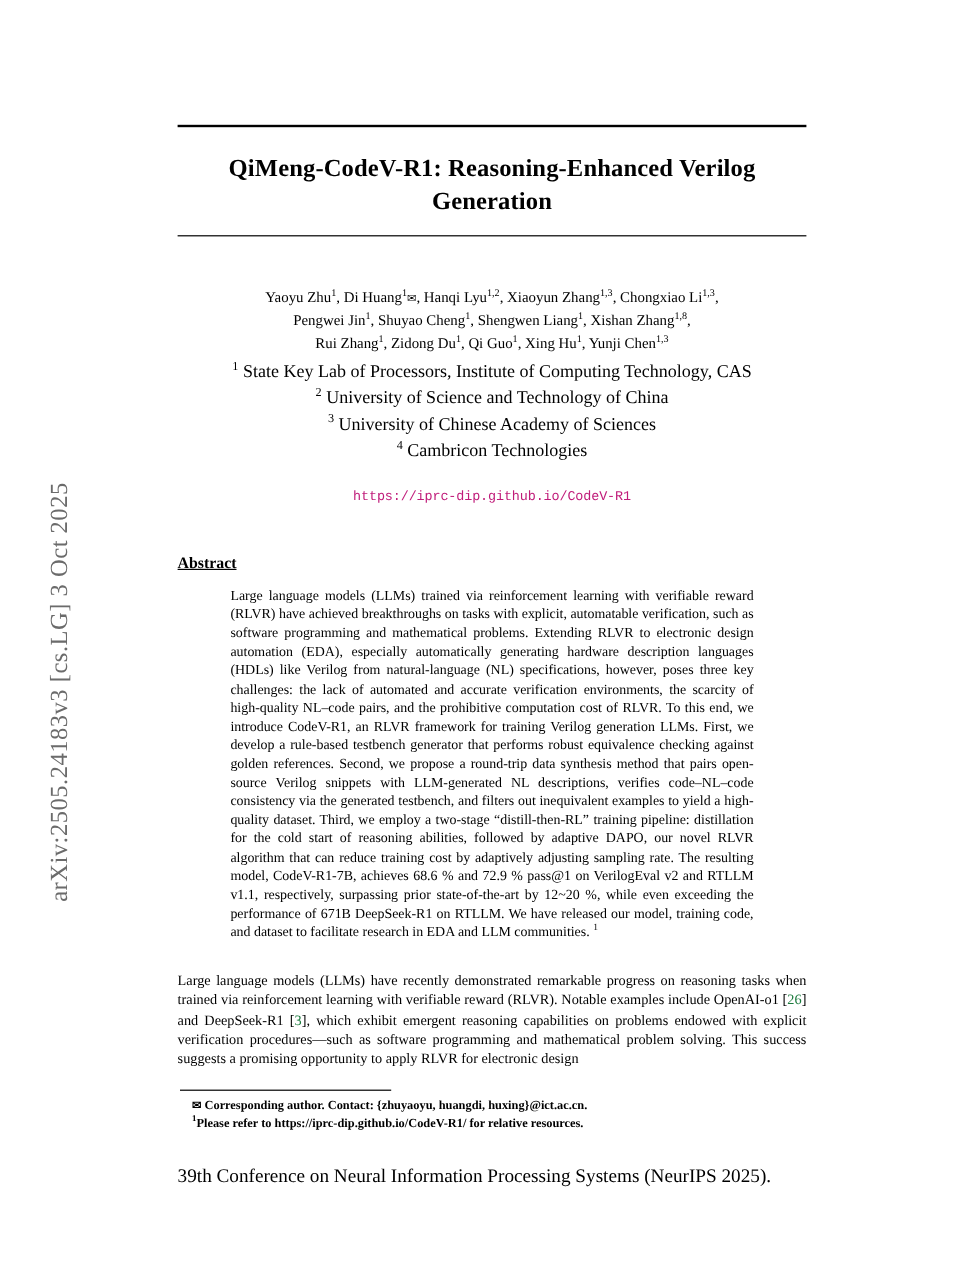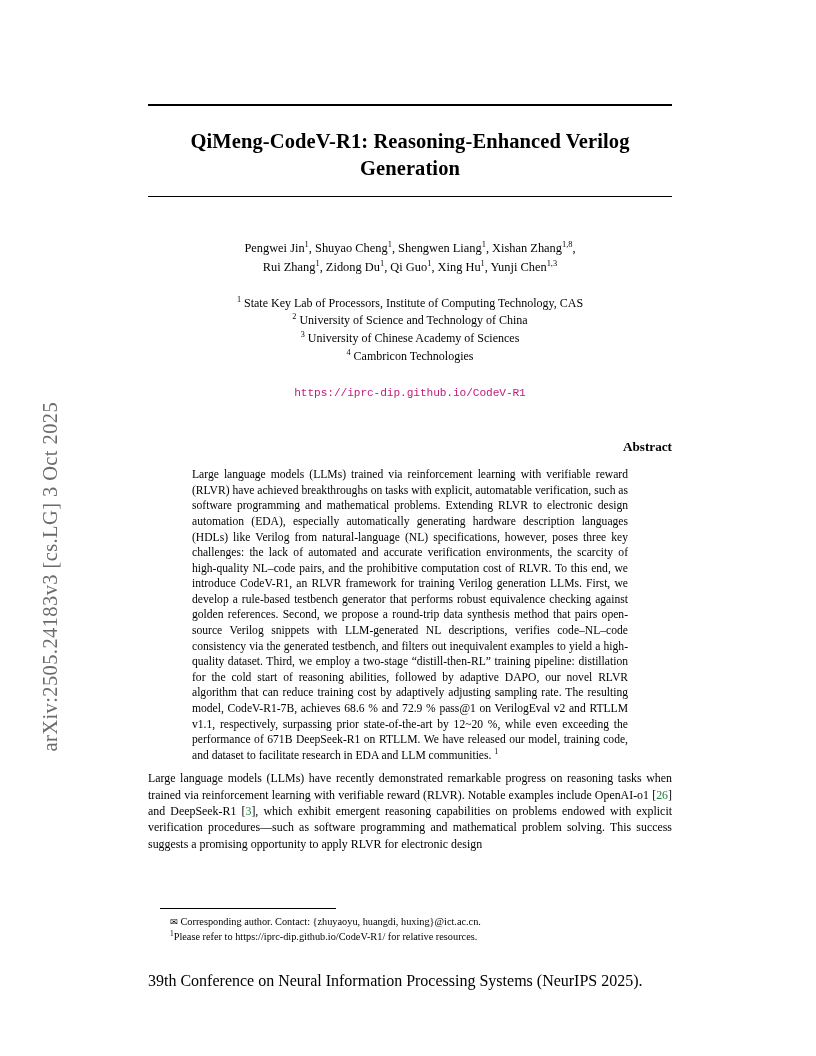--- a/index.html
+++ b/index.html
@@ -68,72 +68,74 @@
   .authors {
     margin-top: 42px;
     text-align: center;
     font-size: 12.4px;
     line-height: 1.52;
   }
   .authors .line { white-space: nowrap; }
   sup { font-size: 0.68em; vertical-align: super; line-height: 0; }
 
   .affils {
-    margin-top: 18px;
-    text-align: center;
-    font-size: 12px;
+    margin-top: 3px;
+    text-align: center;
+    font-size: 15px;
     line-height: 1.47;
   }
 
   .project-url {
     margin-top: 22px;
     text-align: center;
     font-family: "Liberation Mono", monospace;
     font-size: 11.2px;
     color: #c01c7a;
     letter-spacing: -0.1px;
   }
 
   h2.abstract-head {
     margin: 40px 0 0 0;
-    text-align: right;
+    text-align: left;
     font-size: 13.2px;
     font-weight: bold;
+    text-decoration: underline;
   }
 
   .abstract {
     margin: 12px 44px 0 44px;
     font-size: 11.6px;
     line-height: 1.345;
     text-align: justify;
     text-justify: inter-word;
     hyphens: manual;
   }
 
   h2.section-head {
     margin: 34px 0 0 0;
     font-size: 14.4px;
     font-weight: bold;
   }
   h2.section-head .num { display: inline-block; width: 27px; }
 
   .body-text {
-    margin-top: 7px;
+    margin-top: 24px;
     font-size: 11.9px;
     line-height: 1.375;
     text-align: justify;
   }
 
   .cite { color: #1a7a3c; }
 
   .footnote-area {
     position: absolute;
-    left: 12px;
+    left: 2px;
     top: 908px;
     width: 524px;
+    font-weight: bold;
   }
   .footnote-rule {
     width: 176px;
     border: none;
     border-top: 0.8px solid #000;
     margin: 0 0 6px 0;
   }
   .footnote {
     font-size: 10.3px;
     line-height: 1.38;
@@ -160,20 +162,23 @@
 
 <div class="page">
 
   <hr class="rule rule-top">
 
   <h1 class="title">QiMeng-CodeV-R1: Reasoning-Enhanced Verilog Generation</h1>
 
   <hr class="rule rule-bottom">
 
   <div class="authors">
+    <div class="line">
+      Yaoyu Zhu<sup>1</sup>, Di Huang<sup>1</sup><span class="envelope">✉</span>, Hanqi Lyu<sup>1,2</sup>, Xiaoyun Zhang<sup>1,3</sup>, Chongxiao Li<sup>1,3</sup>,
+    </div>
     <div class="line">
       Pengwei Jin<sup>1</sup>, Shuyao Cheng<sup>1</sup>, Shengwen Liang<sup>1</sup>, Xishan Zhang<sup>1,8</sup>,
     </div>
     <div class="line">
       Rui Zhang<sup>1</sup>, Zidong Du<sup>1</sup>, Qi Guo<sup>1</sup>, Xing Hu<sup>1</sup>, Yunji Chen<sup>1,3</sup>
     </div>
   </div>
 
   <div class="affils">
     <div><sup>1</sup> State Key Lab of Processors, Institute of Computing Technology, CAS</div>

